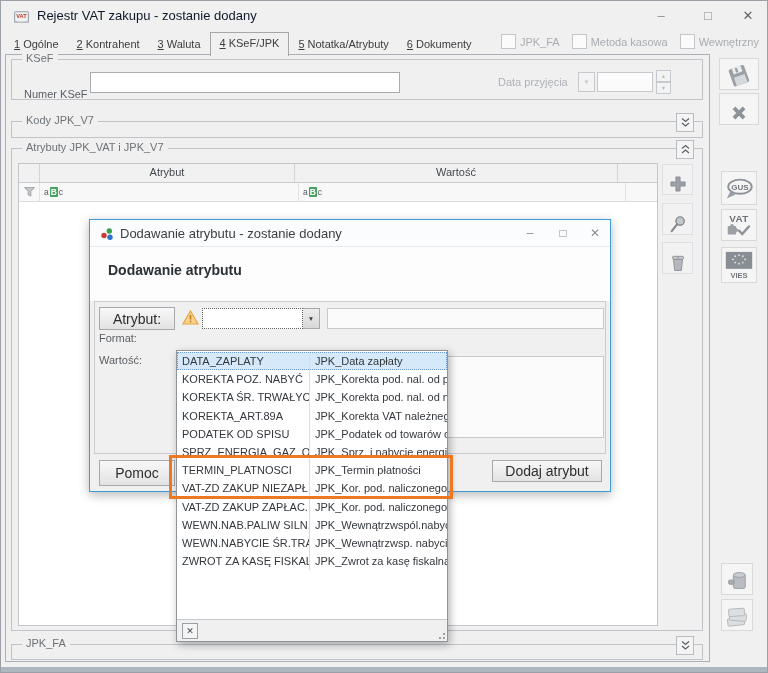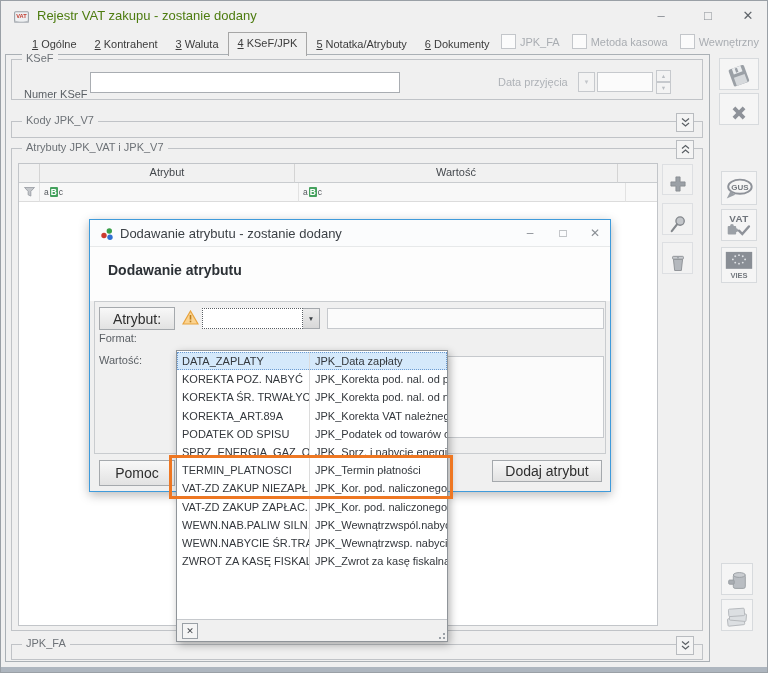--- a/index.html
+++ b/index.html
@@ -4,25 +4,25 @@
 <style>
   html,body{margin:0;padding:0;background:#d8d8d8;}
   #window{
     position:relative;width:768px;height:673px;margin:0;
     background:#f0f0f0;border:1px solid #9aa0a6;box-sizing:border-box;
     font-family:"Liberation Sans","DejaVu Sans",sans-serif;overflow:hidden;
   }
   .abs{position:absolute;box-sizing:border-box;}
   
   .titlebar{left:0;top:0;width:100%;height:30px;}
-  .win-title{left:36px;top:0;height:30px;line-height:30px;font-size:13px;color:#4d7c0f;}
+  .win-title{left:36px;top:0;height:30px;line-height:30px;font-size:13px;color:#0f172a;}
   .winbtn{top:0;width:34px;height:30px;text-align:center;line-height:30px;font-size:13px;color:#8a8f95;cursor:default;}
   .winbtn.close{color:#5f646a;}
   
-  .tabs{left:22px;top:31px;height:23px;display:flex;align-items:flex-end;z-index:3;}
+  .tabs{left:4px;top:31px;height:23px;display:flex;align-items:flex-end;z-index:3;}
   .tab{padding:4px 9px 5px 9px;font-size:11px;color:#3c3c3c;white-space:nowrap;}
   .tab u{text-decoration:underline;}
   .tab .tl{margin-left:3px;}
   .tab.active{border:1px solid #a6a6a6;border-bottom:none;background:#f0f0f0;padding-bottom:7px;margin-bottom:-1px;}
   .chkrow{right:8px;top:33px;display:flex;gap:12px;align-items:center;z-index:3;}
   .chk{display:flex;gap:4px;align-items:center;font-size:11px;color:#a9adb2;}
   .chkbox{width:13px;height:13px;background:#fbfbfb;border:1px solid #c3c6ca;}
   
   .main-panel{left:4px;top:53px;width:705px;height:608px;border:1px solid #aab0b5;background:#f0f0f0;}
   .group{border:1px solid #c0c3c7;background:#f0f0f0;}

